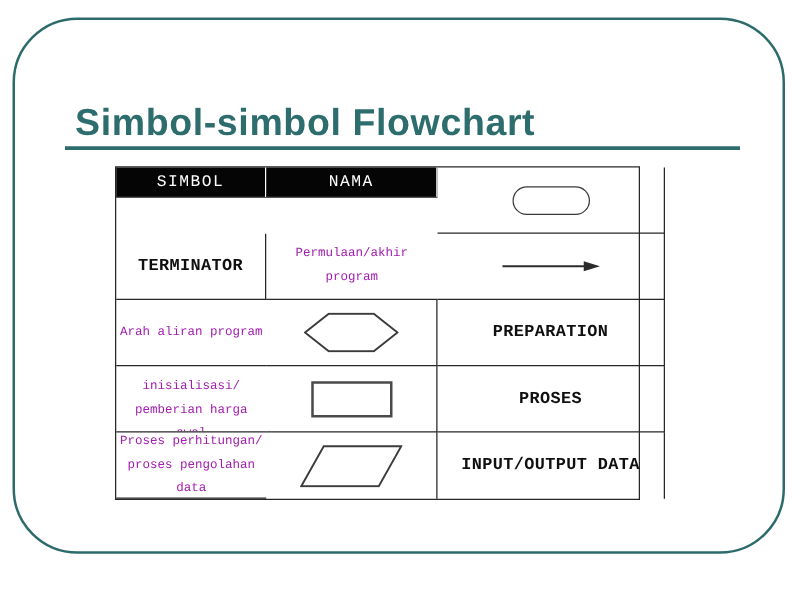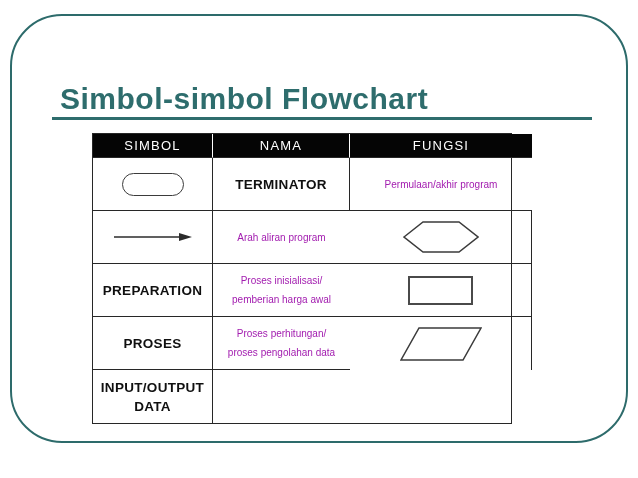--- a/index.html
+++ b/index.html
@@ -47,20 +47,21 @@
   .symbol-table {
     position: absolute;
     left: 92px;
     top: 133px;
     width: 420px;
     box-sizing: border-box;
     border: 1.5px solid #272727;
     display: grid;
     grid-template-columns: 120px 137px 182px;
     background: #ffffff;
+    font-family: Liberation Mono, monospace;
   }
   .cell {
     box-sizing: border-box;
     border-right: 1.5px solid #272727;
     border-bottom: 1.5px solid #272727;
     display: flex;
     align-items: center;
     justify-content: center;
     text-align: center;
     overflow: hidden;
@@ -115,21 +116,20 @@
   <div class="slide-border"></div>
 
   <div class="slide-title">Simbol-simbol Flowchart</div>
 
   <div class="title-rule"></div>
 
   <div class="symbol-table">
 
     <div class="cell header-cell">SIMBOL</div>
     <div class="cell header-cell">NAMA</div>
-    <div class="cell header-cell last-col">FUNGSI</div>
 
     <div class="cell body-cell">
       <div class="shape-stadium"></div>
     </div>
     <div class="cell body-cell nama-cell">TERMINATOR</div>
     <div class="cell body-cell fungsi-cell last-col">Permulaan/akhir program</div>
 
     <div class="cell body-cell">
       <svg class="shape-svg" width="80" height="12" viewBox="0 0 80 12">
         <line x1="1" y1="6" x2="68" y2="6" stroke="#2b2b2b" stroke-width="1.5"></line>

